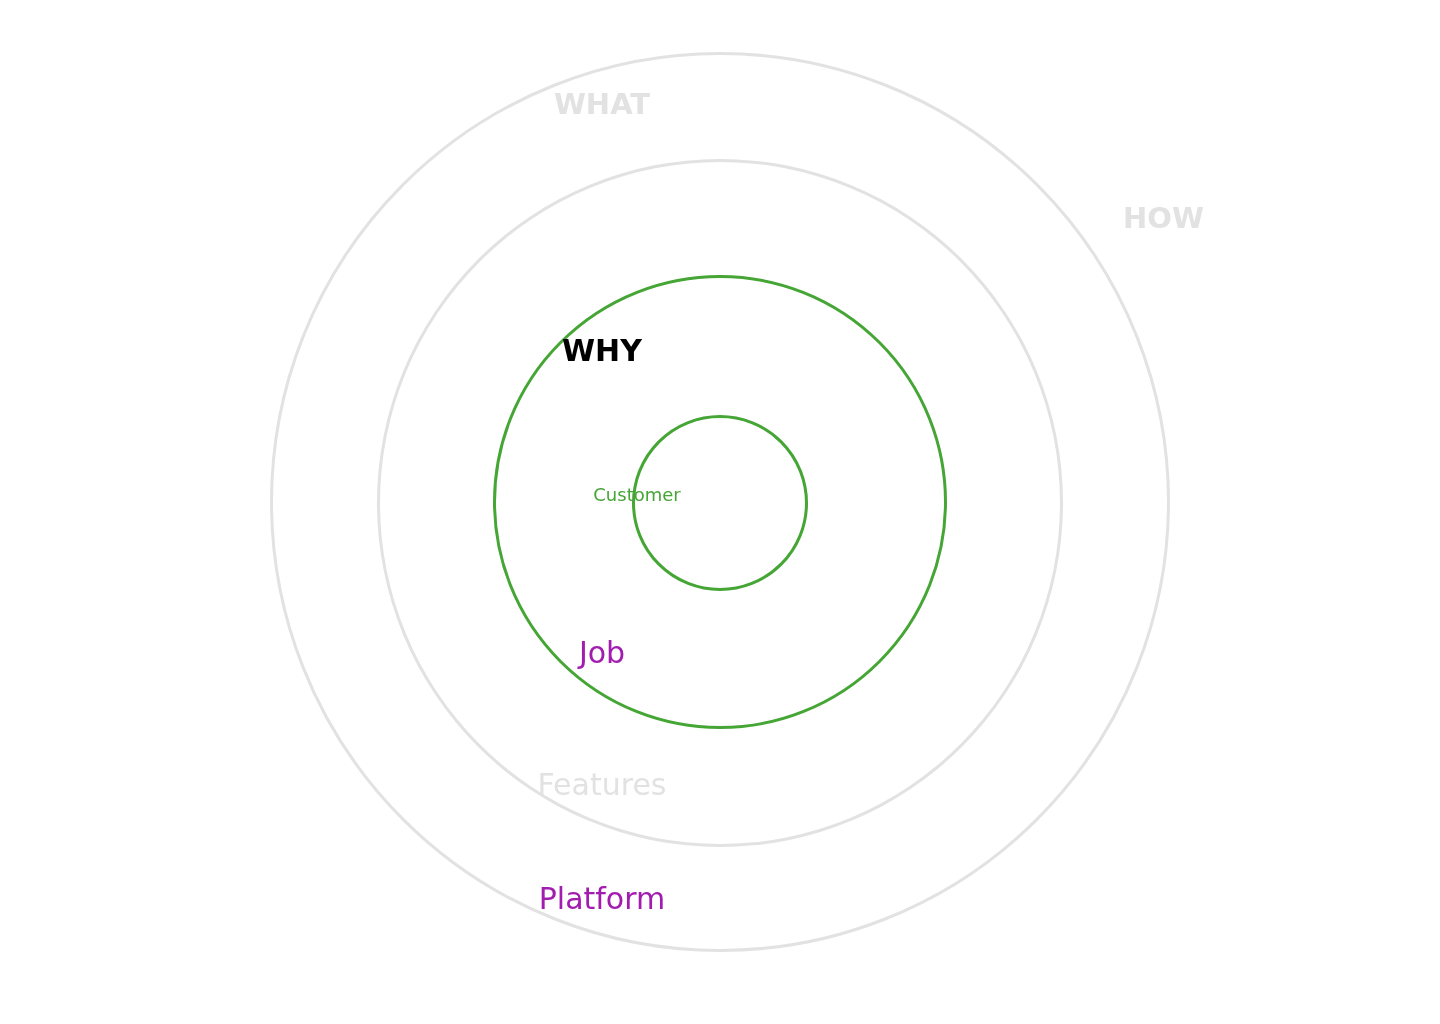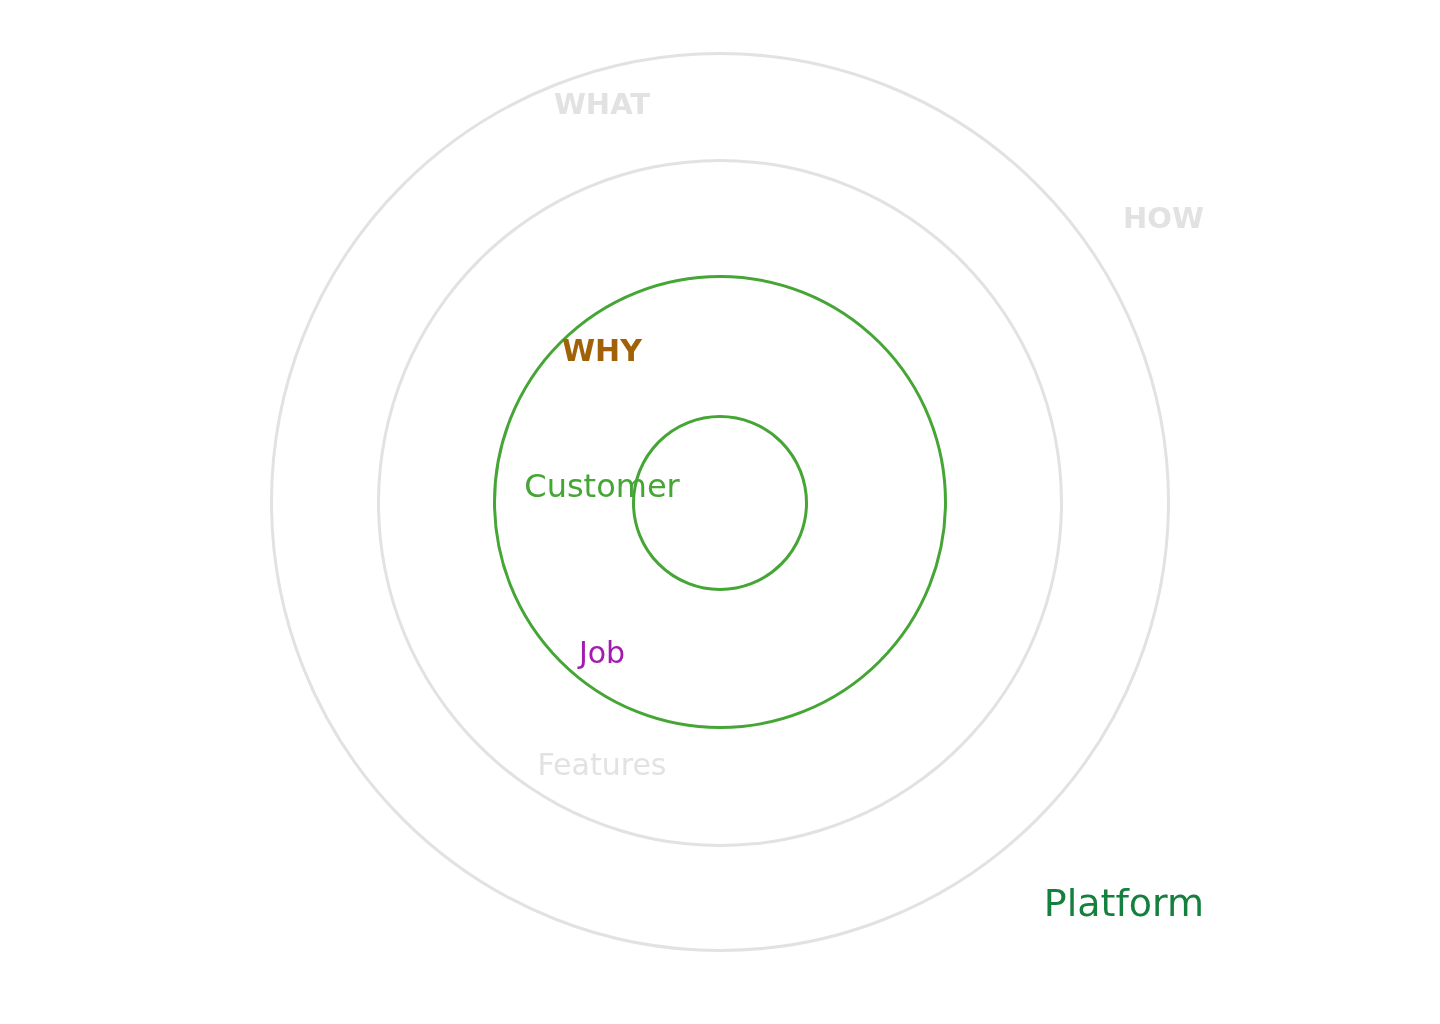--- a/index.html
+++ b/index.html
@@ -12,18 +12,18 @@
 <body>
 
 <div>
   <div class="ring" style="left:270px; top:52px; width:900px; height:900px; border:3px solid #e2e2e2;"></div>
   <div class="ring" style="left:377px; top:159px; width:686px; height:688px; border:3px solid #e2e2e2;"></div>
   <div class="ring" style="left:493px; top:275px; width:454px; height:454px; border:3px solid #45a535;"></div>
   <div class="ring" style="left:632px; top:415px; width:176px; height:176px; border:3px solid #45a535;"></div>
 
   <div class="label bold" style="top:90px; font-size:29px; color:#e2e2e2;">WHAT</div>
   <div class="label bold" style="top:204px; font-size:29px; color:#e2e2e2;text-align:right;">HOW</div>
-  <div class="label bold" style="top:336px; font-size:30px; color:#a16207;">WHY</div>
-  <div class="label" style="top:470px; font-size:32px; color:#45a535;">Customer</div>
+  <div class="label bold" style="top:336px; font-size:30px; color:#000000;">WHY</div>
+  <div class="label" style="top:486px; font-size:18px; color:#45a535;margin-left:35px;">Customer</div>
   <div class="label" style="top:638px; font-size:30px; color:#a21caf;">Job</div>
-  <div class="label" style="top:750px; font-size:30px; color:#e2e2e2;">Features</div>
-  <div class="label" style="top:884px; font-size:38px; color:#15803d;text-align:right;">Platform</div>
+  <div class="label" style="top:770px; font-size:30px; color:#e2e2e2;">Features</div>
+  <div class="label" style="top:884px; font-size:30px; color:#a21caf;">Platform</div>
 </div>
 
 </body></html>

